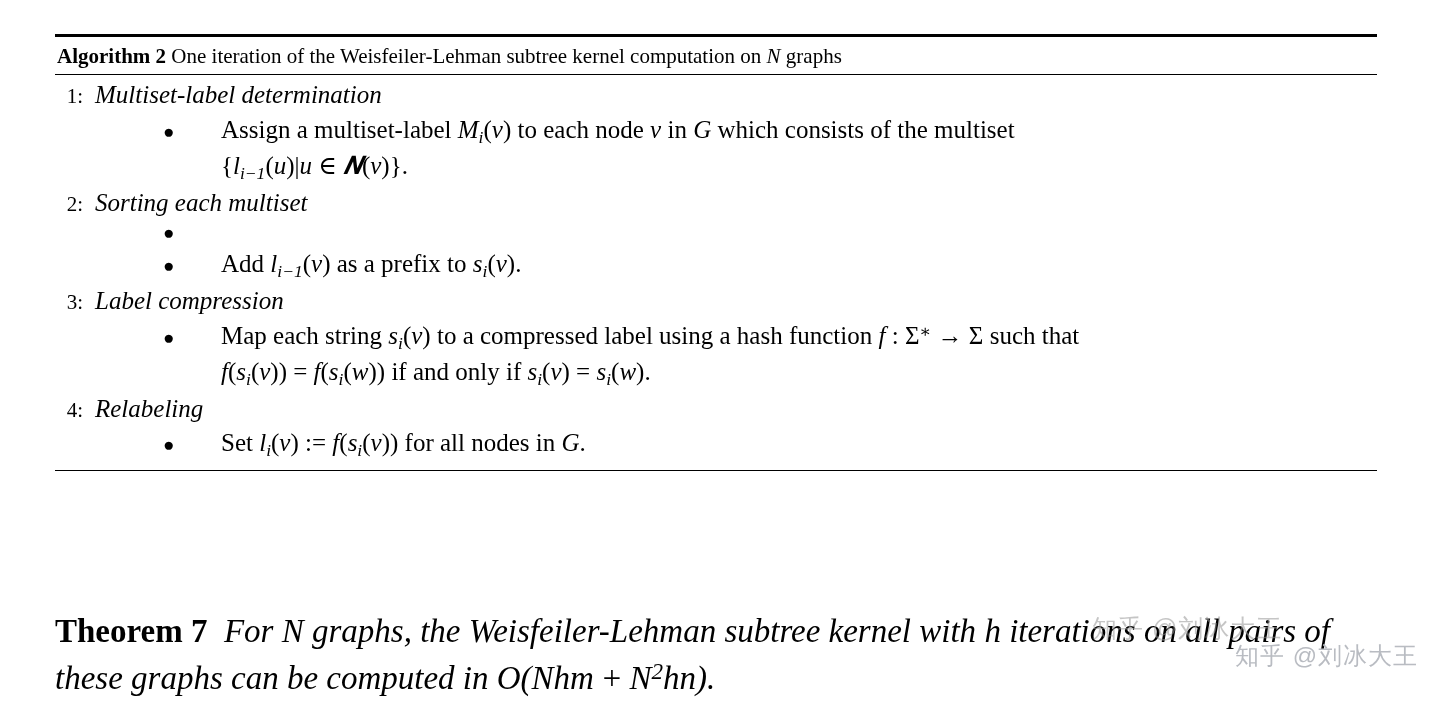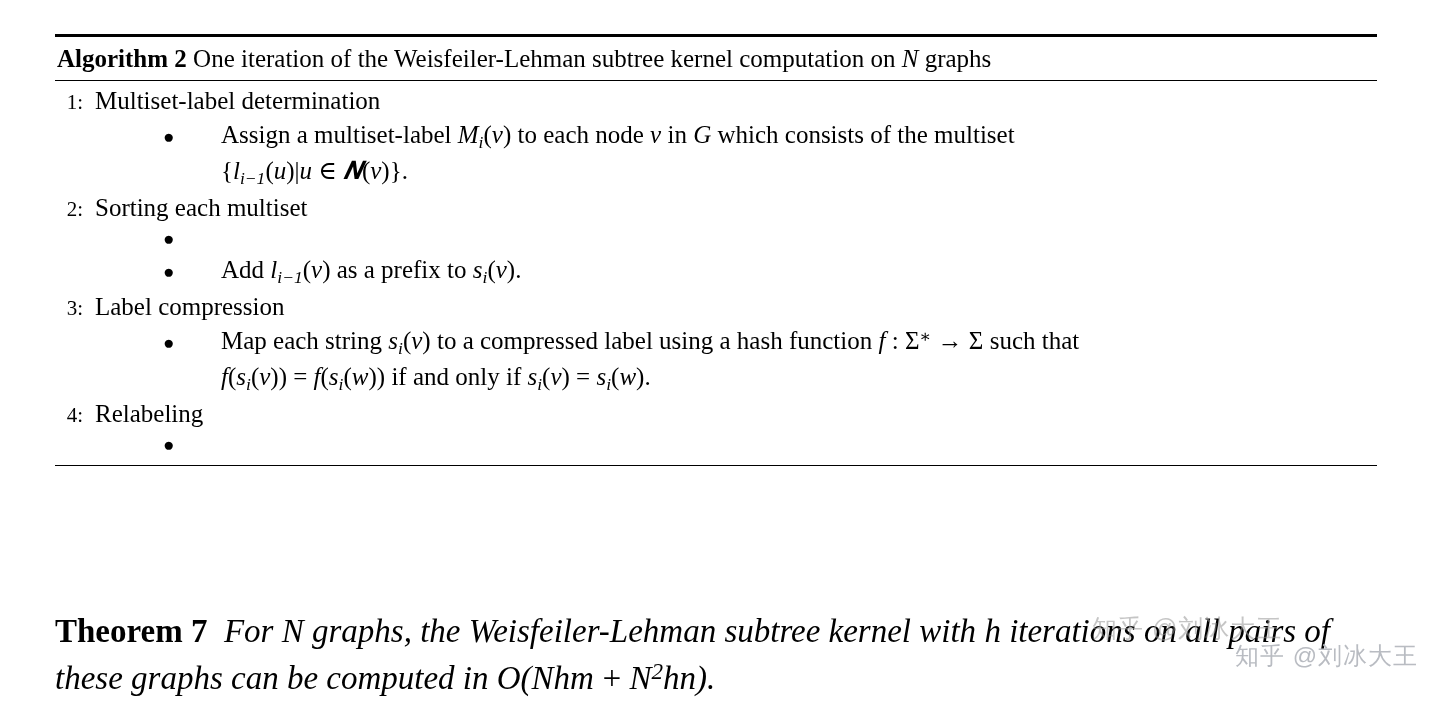--- a/index.html
+++ b/index.html
@@ -38,21 +38,21 @@
     border-top: 1.5px solid #000;
     height: 0;
     width: 100%;
   }
   .rule-bot {
     border-top: 1.5px solid #000;
     height: 0;
     width: 100%;
   }
   .algo-title {
-    font-size: 25px;
+    font-size: 21px;
     line-height: 1.35;
     padding: 5px 2px 4px 2px;
     white-space: nowrap;
   }
   .algo-title b {
     font-weight: bold;
   }
   .algo-body {
     padding: 4px 0 6px 0;
   }
@@ -66,20 +66,21 @@
   .step-num {
     width: 40px;
     min-width: 40px;
     text-align: right;
     padding-right: 12px;
     font-size: 21px;
     box-sizing: border-box;
   }
   .step-text {
     flex: 1;
+    font-style: italic;
   }
   .bullets {
     margin: 0;
     padding: 0;
     list-style: none;
   }
   .bullet {
     display: flex;
     align-items: baseline;
     font-size: 25px;
@@ -208,20 +209,21 @@
         </div>
       </div>
 
       <div class="step">
         <span class="step-num">4:</span>
         <span class="step-text">Relabeling</span>
       </div>
       <div class="bullets">
         <div class="bullet">
           <span class="bullet-dot">●</span>
+          <span class="bullet-text">Set <i>l</i><span class="sub">i</span>(<i>v</i>) := <i>f</i>(<i>s</i><span class="sub">i</span>(<i>v</i>)) for all nodes in <i>G</i>.</span>
         </div>
       </div>
 
     </div>
 
     <div class="rule-bot"></div>
   </div>
 
   <div class="theorem">
     <b>Theorem 7</b>

